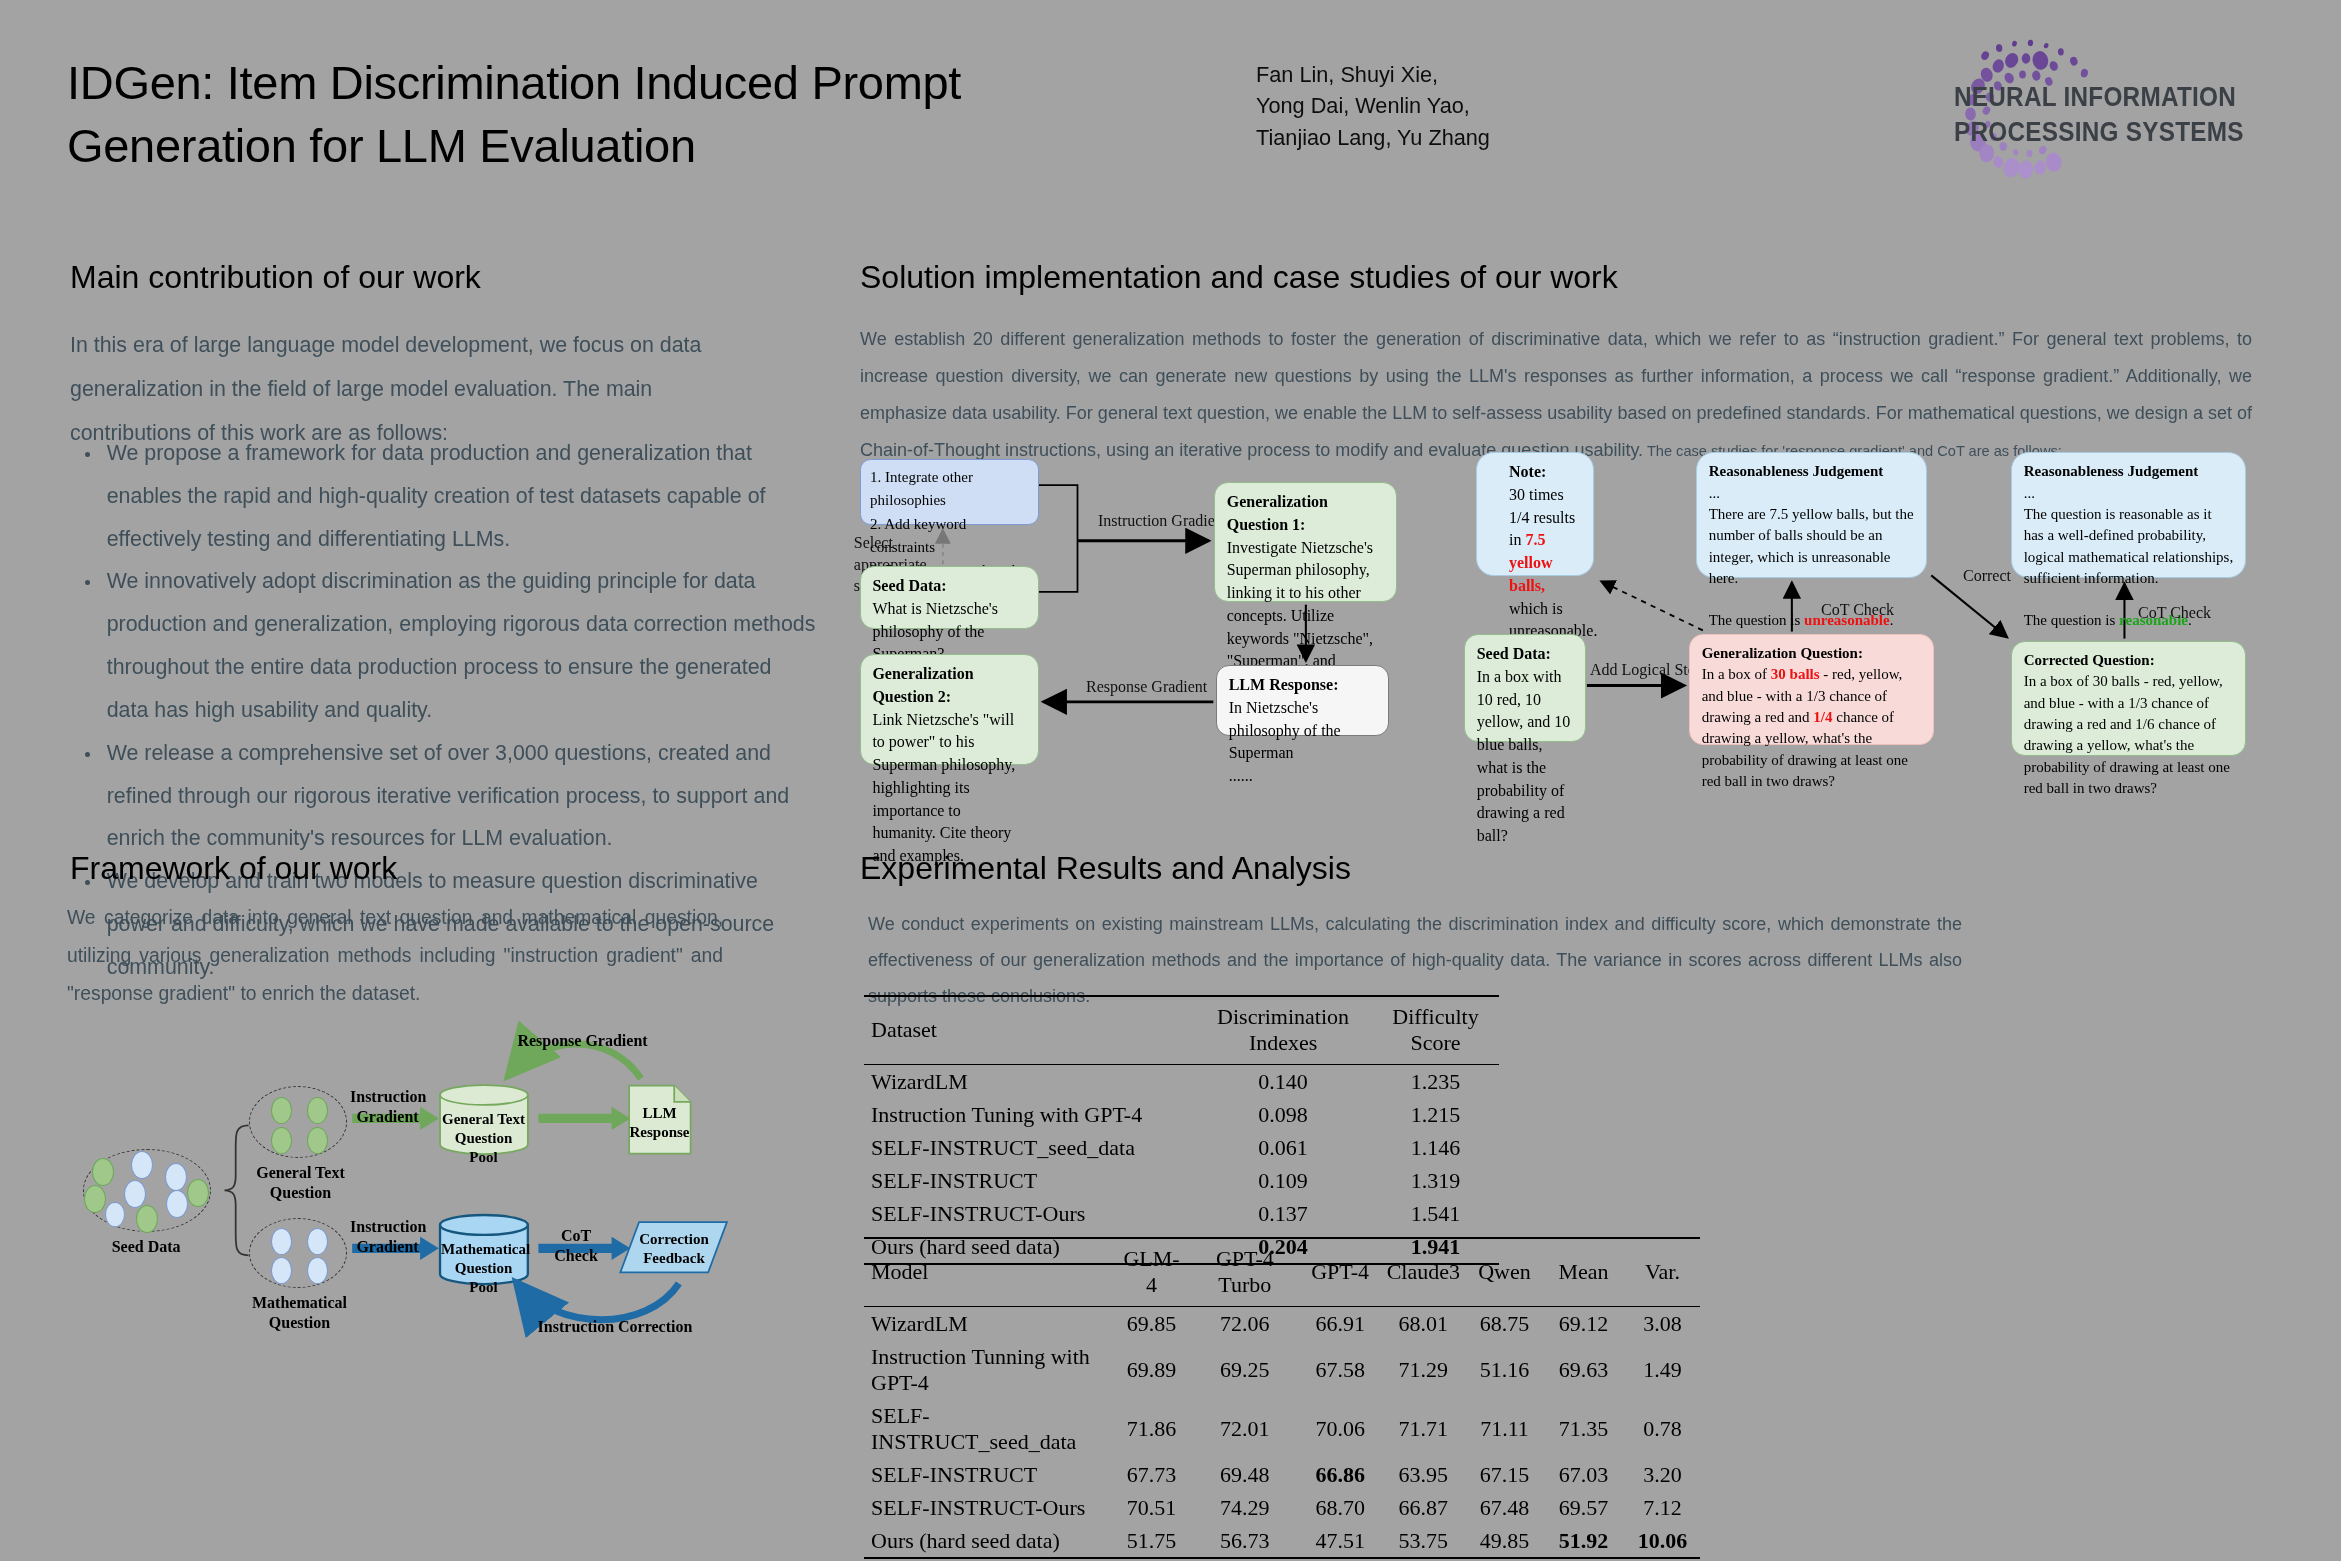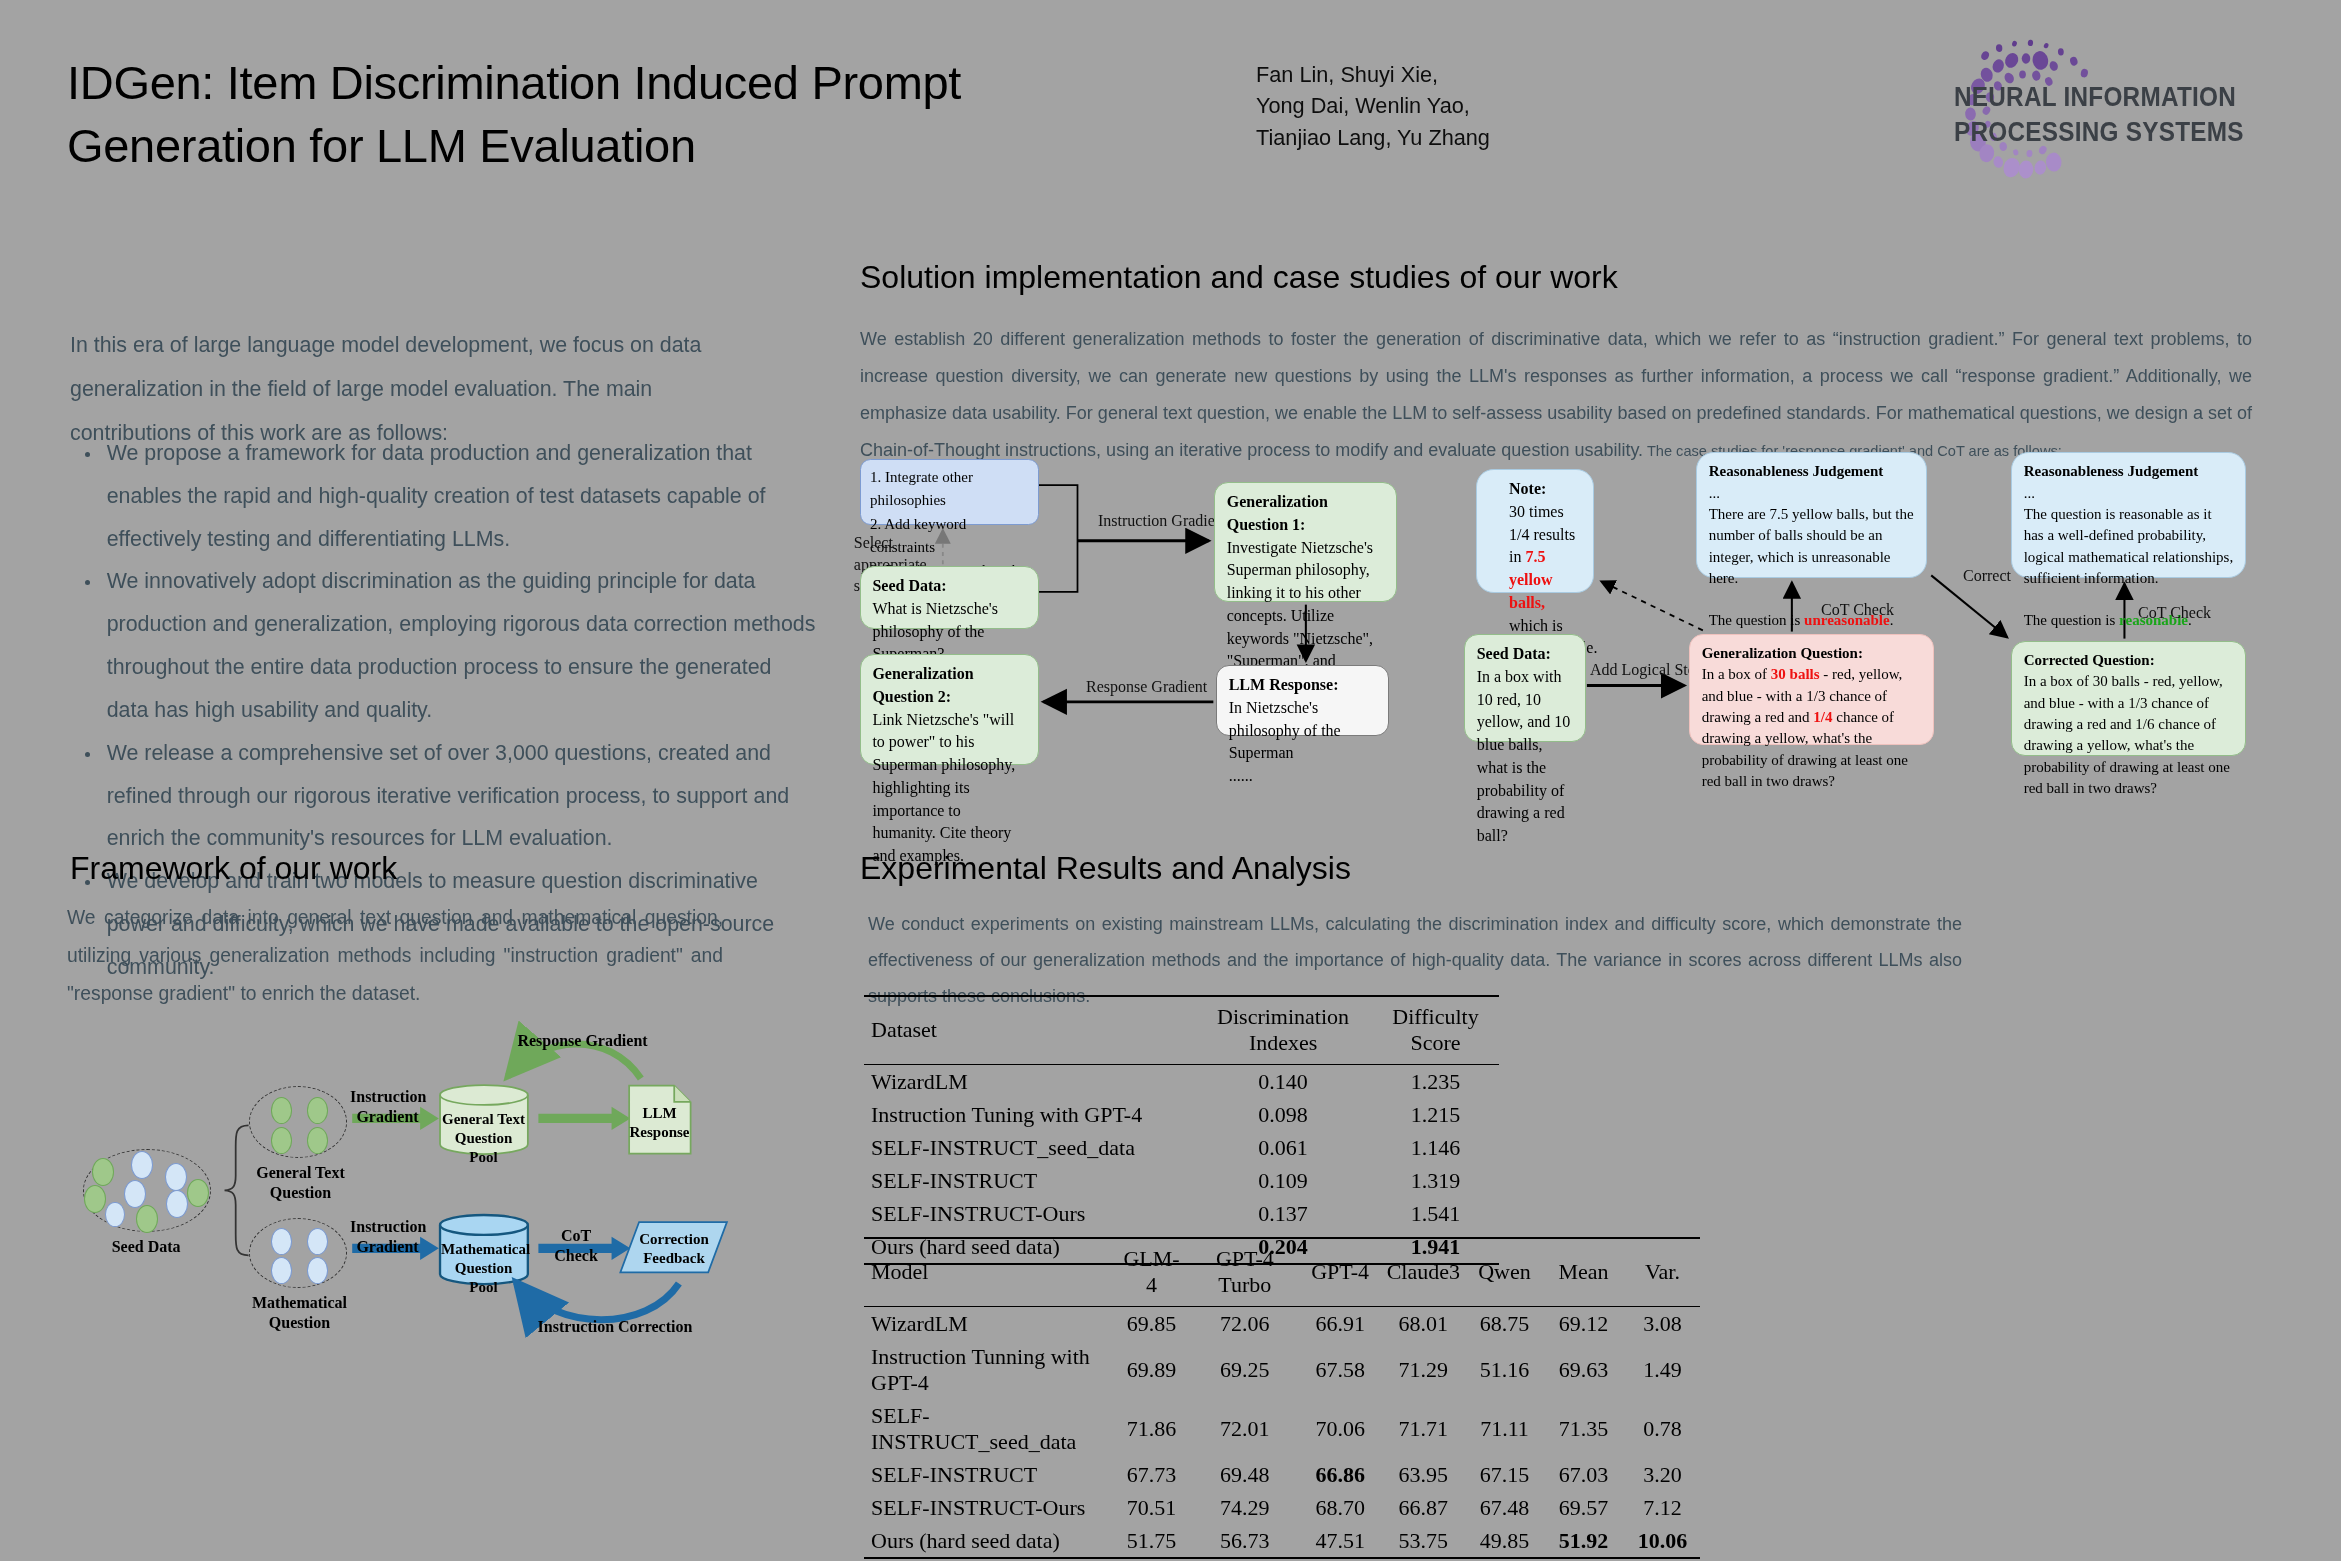--- a/index.html
+++ b/index.html
@@ -114,20 +114,21 @@
       <div>NEURAL INFORMATION</div>
       <div>PROCESSING SYSTEMS</div>
     </div>
   </div>
   <div class="abs authors">
     <div>Fan Lin, Shuyi Xie,</div>
     <div>Yong Dai, Wenlin Yao,</div>
     <div>Tianjiao Lang, Yu Zhang</div>
   </div>
 
+  <div class="abs h2" style="left:70px;top:259px;">Main contribution of our work</div>
   <div class="abs mc-intro body-text">In this era of large language model development, we focus on data generalization in the field of large model evaluation. The main contributions of this work are as follows:</div>
   <div class="abs mc-bullets body-text">
     <ul>
         <li>We propose a framework for data production and generalization that enables the rapid and high-quality creation of test datasets capable of effectively testing and differentiating LLMs.</li>
         <li>We innovatively adopt discrimination as the guiding principle for data production and generalization, employing rigorous data correction methods throughout the entire data production process to ensure the generated data has high usability and quality.</li>
         <li>We release a comprehensive set of over 3,000 questions, created and refined through our rigorous iterative verification process, to support and enrich the community's resources for LLM evaluation.</li>
         <li>We develop and train two models to measure question discriminative power and difficulty, which we have made available to the open-source community.</li>
       </ul>
   </div>
 
@@ -256,21 +257,21 @@
       <span class="cs-title">Generalization Question 1:</span>
       <div>Investigate Nietzsche's Superman philosophy, linking it to his other concepts. Utilize keywords "Nietzsche", "Superman", and "philosophy" in a 50-100 word explanation.</div>
     </div>
     <div class="cs-box cs-gray" style="left:361px;top:214px;width:173px;height:71px;">
       <span class="cs-title">LLM Response:</span>
       <div class="pre">In Nietzsche's philosophy of the Superman
 ......</div>
     </div>
     <div class="cs-label" style="left:231px;top:225px;">Response Gradient</div>
 
-    <div class="cs-box cs-note" style="left:621px;top:18px;width:118px;height:124px;padding-left:32px;">
+    <div class="cs-box cs-note" style="left:621px;top:1px;width:118px;height:124px;padding-left:32px;">
       <span class="cs-title">Note:</span>
       <div><span>30 times 1/4 results in </span><span class="c-red">7.5 yellow balls,</span><span> which is unreasonable.</span></div>
     </div>
     <div class="cs-box cs-note" style="left:841px;top:1.2px;width:231px;height:126px;font-size:15px;">
       <span class="cs-title">Reasonableness Judgement</span>
       <div class="pre">...
 There are 7.5 yellow balls, but the number of balls should be an integer, which is unreasonable here.</div>
       <div class="spacer"></div>
       <div><span>The question is </span><span class="c-red">unreasonable</span><span>.</span></div>
     </div>

